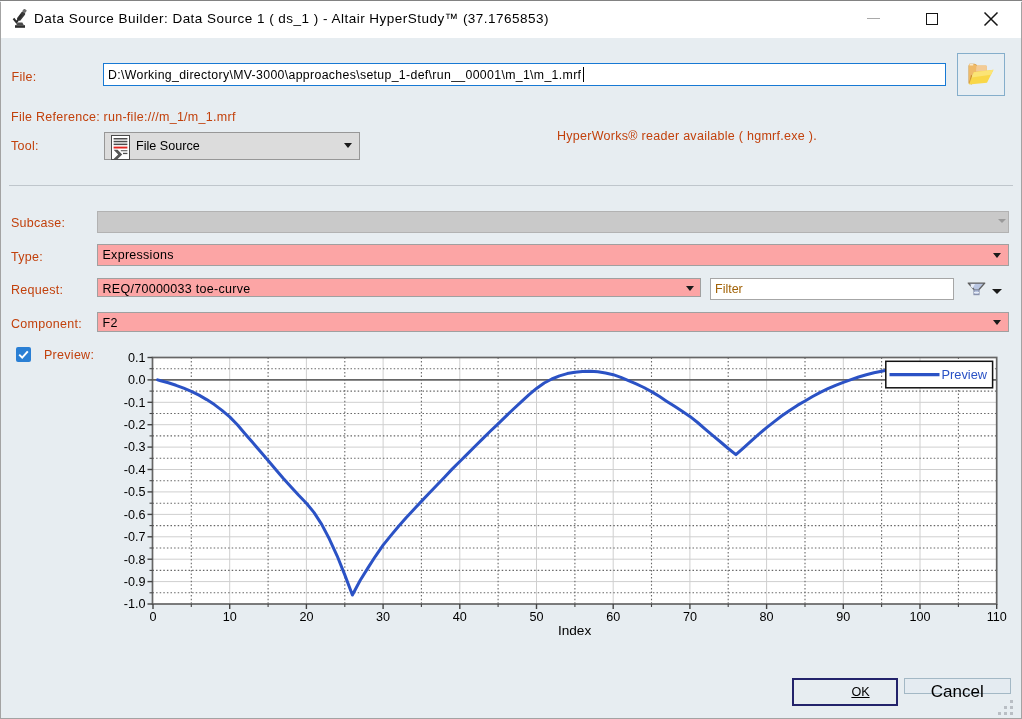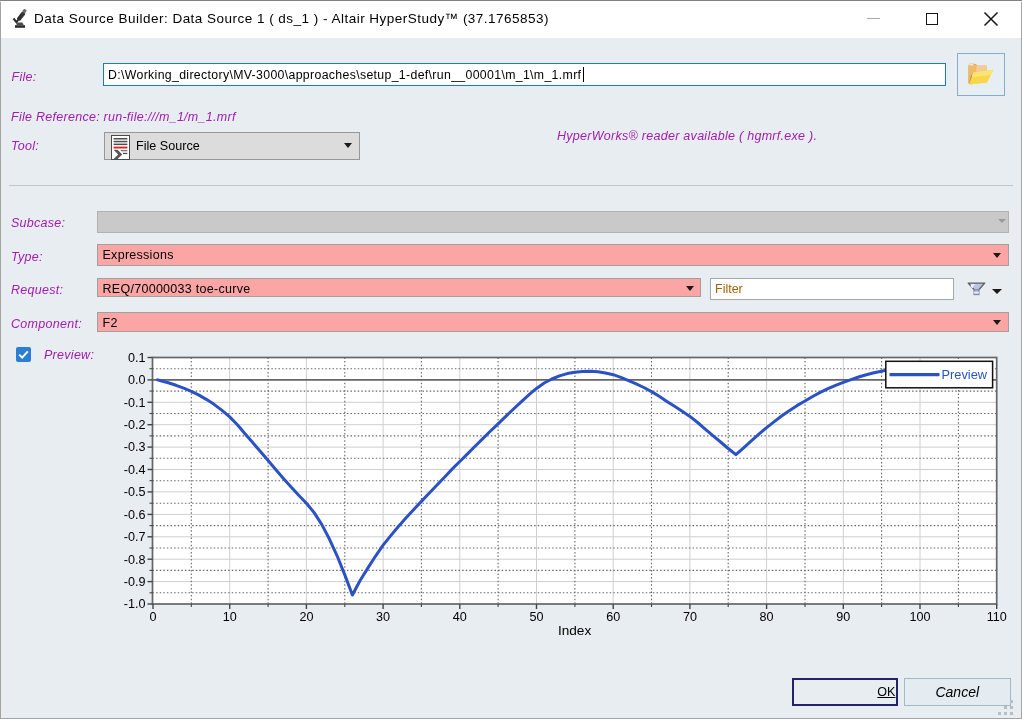--- a/index.html
+++ b/index.html
@@ -1,19 +1,19 @@
 <!DOCTYPE html>
 <html><head>
 <meta charset="utf-8">
 <style>
 html,body{margin:0;padding:0;}
 body{width:1022px;height:719px;position:relative;overflow:hidden;
   background:#e7edf1;font-family:"Liberation Sans",sans-serif;color:#000;}
 .abs{position:absolute;}
-.lbl{position:absolute;font-size:12.5px;color:#a21caf;white-space:nowrap;letter-spacing:0.28px;font-style:italic;}
+.lbl{position:absolute;font-size:12.5px;color:#c2410c;white-space:nowrap;letter-spacing:0.28px;}
 .combo{position:absolute;background:#fca5a5;border:1px solid #a0a0a0;box-sizing:border-box;
   font-size:12.5px;line-height:20px;padding-left:5px;white-space:nowrap;letter-spacing:0.28px;}
 .arr{position:absolute;width:0;height:0;border-left:4.5px solid transparent;
   border-right:4.5px solid transparent;border-top:5px solid #1a1a1a;}
 </style>
 </head>
 <body>
 
 <div class="abs" style="left:0;top:0;width:1022px;height:1px;background:#828282;"></div>
 <div class="abs" style="left:0;top:2px;width:1px;height:717px;background:#a3a3a3;"></div>
@@ -217,22 +217,22 @@
 <text x="843.3" y="620.5" text-anchor="middle" font-size="12.6" fill="#000">90</text>
 <text x="920.0" y="620.5" text-anchor="middle" font-size="12.6" fill="#000">100</text>
 <text x="996.7" y="620.5" text-anchor="middle" font-size="12.6" fill="#000">110</text>
 <text x="574.6" y="635.0" text-anchor="middle" font-size="13.6" fill="#000">Index</text>
 <polyline points="157.6,379.9 160.7,380.8 168.3,382.8 176.0,385.3 183.7,388.2 191.3,391.3 199.0,395.1 206.7,399.6 214.4,404.6 222.0,410.4 229.7,416.9 237.4,424.7 245.0,433.7 252.7,442.6 260.4,451.6 268.1,460.6 275.7,469.5 283.4,478.5 291.1,487.0 298.7,495.3 306.4,503.2 314.1,512.6 321.7,524.4 329.4,539.0 337.1,555.8 344.8,574.9 352.4,595.0 360.1,580.5 367.8,568.1 375.4,556.3 383.1,545.1 390.8,535.6 398.4,526.5 406.1,517.7 413.8,509.4 421.4,501.4 429.1,493.3 436.8,485.2 444.5,477.2 452.1,469.1 459.8,461.5 467.5,453.9 475.1,446.2 482.8,438.6 490.5,431.0 498.1,423.8 505.8,416.4 513.5,409.0 521.2,401.9 528.8,394.9 536.5,388.4 544.2,383.0 551.8,379.0 559.5,375.9 567.2,373.6 574.9,372.3 582.5,371.4 590.2,371.2 597.9,371.8 605.5,373.0 613.2,374.7 620.9,377.4 628.5,380.6 636.2,383.9 643.9,387.5 651.5,391.6 659.2,396.3 666.9,401.4 674.6,406.3 682.2,411.3 689.9,416.4 697.6,422.5 705.2,429.2 712.9,435.7 720.6,442.0 728.2,448.5 735.9,454.7 743.6,447.8 751.3,440.9 758.9,434.1 766.6,427.6 774.3,421.6 781.9,415.8 789.6,410.4 797.3,405.4 805.0,401.0 812.6,396.5 820.3,392.4 828.0,388.6 835.6,385.3 843.3,382.4 851.0,379.7 858.6,377.0 866.3,374.7 874.0,372.7 881.6,371.2 886.3,370.3" fill="none" stroke="#2b52c5" stroke-width="3" stroke-linejoin="round" stroke-linecap="round"></polyline>
 <rect x="885.8" y="361.3" width="106.8" height="26.5" fill="#ffffff" stroke="#111" stroke-width="1.5"></rect>
 <line x1="889.5" y1="374.6" x2="939.5" y2="374.6" stroke="#2b52c5" stroke-width="3.2"></line>
 <text x="941.5" y="379.2" font-size="12.8" fill="#2a52c5">Preview</text>
   </svg>
 
-<div class="abs" style="left:791.5px;top:677.5px;width:106px;height:28px;border:2px solid #23236b;box-sizing:border-box;text-align:right;font-size:12.6px;line-height:24px;padding-left:32px;"><span style="text-decoration:underline;">OK</span></div>
-<div class="abs" style="left:904px;top:677.5px;width:106.5px;height:28px;border:1px solid #a3b8c5;background:#e4ebf1;box-sizing:border-box;text-align:center;font-size:14px;line-height:26px;font-style:italic;">Cancel</div>
+<div class="abs" style="left:791.5px;top:677.5px;width:106px;height:28px;border:2px solid #23236b;box-sizing:border-box;text-align:center;font-size:12.6px;line-height:24px;padding-left:32px;"><span style="text-decoration:underline;">OK</span></div>
+<div class="abs" style="left:904px;top:677.5px;width:106.5px;height:16px;border:1px solid #a3b8c5;background:#e4ebf1;box-sizing:border-box;text-align:center;font-size:17px;line-height:26px;">Cancel</div>
 
 <svg class="abs" style="left:997px;top:699px" width="18" height="18" viewBox="0 0 18 18">
   <g fill="#b9bec4">
     <rect x="13" y="1" width="3" height="3"></rect>
     <rect x="7" y="7" width="3" height="3"></rect>
       <rect x="13" y="7" width="3" height="3"></rect>
     <rect x="1" y="13" width="3" height="3"></rect>
       <rect x="7" y="13" width="3" height="3"></rect>
       <rect x="13" y="13" width="3" height="3"></rect>
   </g>

